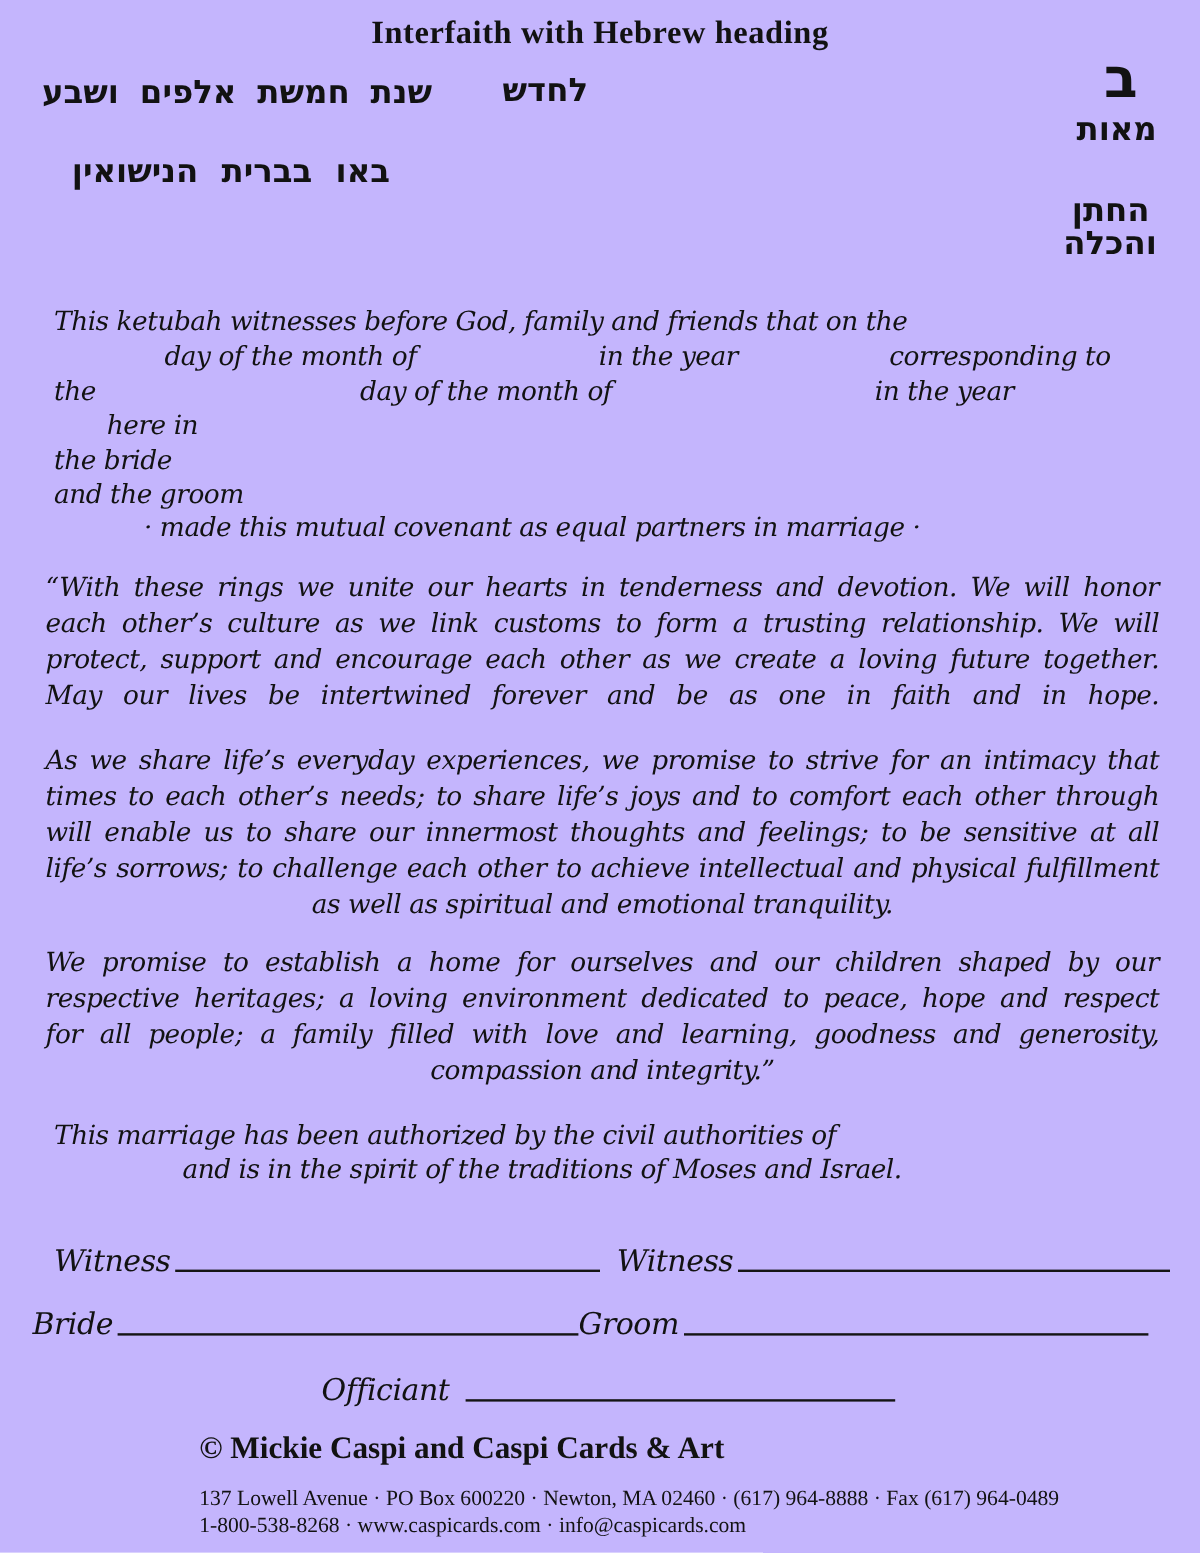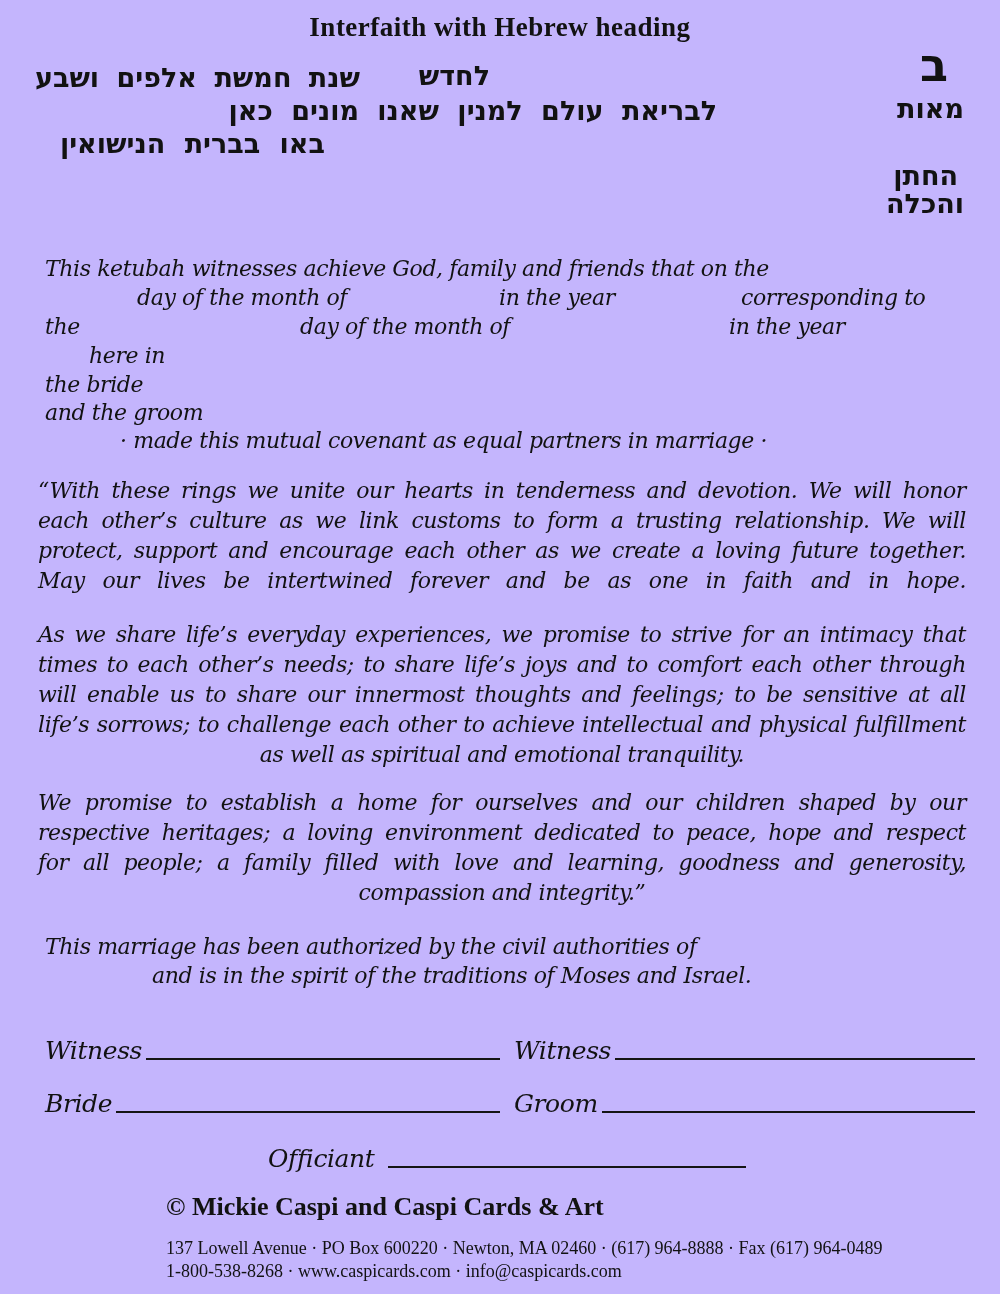--- a/index.html
+++ b/index.html
@@ -66,26 +66,25 @@
 <body>
 
 <div class="page">
 
   <div class="title serif">Interfaith with Hebrew heading</div>
 
   <div class="heb heb-bet" style="right:52px; top:42px;">ב</div>
   <div class="heb" style="right:510px; top:60px;">לחדש</div>
   <div class="heb" style="right:640px; top:62px; word-spacing:8px;">שנת חמשת אלפים ושבע</div>
   <div class="heb" style="right:36px; top:93px;">מאות</div>
-  <div class="heb" style="right:283px; top:95px; word-spacing:9px;">לבריאת עולם למנין שאנו מונים כאן</div>
   <div class="heb" style="right:675px; top:128px; word-spacing:10px;">באו בברית הנישואין</div>
   <div class="heb" style="right:42px; top:160px;">החתן</div>
   <div class="heb" style="right:36px; top:188px;">והכלה</div>
 
-  <div class="cal abs" style="left:45px; top:256px;">This ketubah witnesses achieve God, family and friends that on the</div>
+  <div class="cal abs" style="left:45px; top:256px;">This ketubah witnesses before God, family and friends that on the</div>
   <div class="cal abs" style="left:137px; top:285px;">day of the month of</div>
   <div class="cal abs" style="left:499px; top:285px;">in the year</div>
   <div class="cal abs" style="left:741px; top:285px;">corresponding to</div>
   <div class="cal abs" style="left:45px; top:314px;">the</div>
   <div class="cal abs" style="left:300px; top:314px;">day of the month of</div>
   <div class="cal abs" style="left:729px; top:314px;">in the year</div>
   <div class="cal abs" style="left:45px; top:343px;margin-left:44px;">here in</div>
   <div class="cal abs" style="left:45px; top:372px;">the bride</div>
   <div class="cal abs" style="left:45px; top:400px;">and the groom</div>
   <div class="cal abs" style="left:120px; top:428px;">· made this mutual covenant as equal partners in marriage ·</div>
@@ -119,26 +118,26 @@
     <div class="siggroup" style="width:455px;">
       <span class="cal siglabel">Witness</span>
       <span class="sigline"></span>
     </div>
     <div class="siggroup" style="flex:1; margin-left:14px;">
       <span class="cal siglabel">Witness</span>
       <span class="sigline"></span>
     </div>
   </div>
 
-  <div class="sigrow" style="left:45px; top:1081px; width:930px;">
+  <div class="sigrow" style="left:27px; top:1081px; width:930px;">
     <div class="siggroup" style="width:455px;">
       <span class="cal siglabel">Bride</span>
       <span class="sigline"></span>
     </div>
-    <div class="siggroup" style="flex:1; margin-left:14px;">
+    <div class="siggroup" style="flex:1; ">
       <span class="cal siglabel">Groom</span>
       <span class="sigline"></span>
     </div>
   </div>
 
   <div class="sigrow" style="left:268px; top:1136px; width:478px;">
     <span class="cal siglabel">Officiant</span>
     <span class="sigline" style="margin-left:14px;"></span>
   </div>
 

